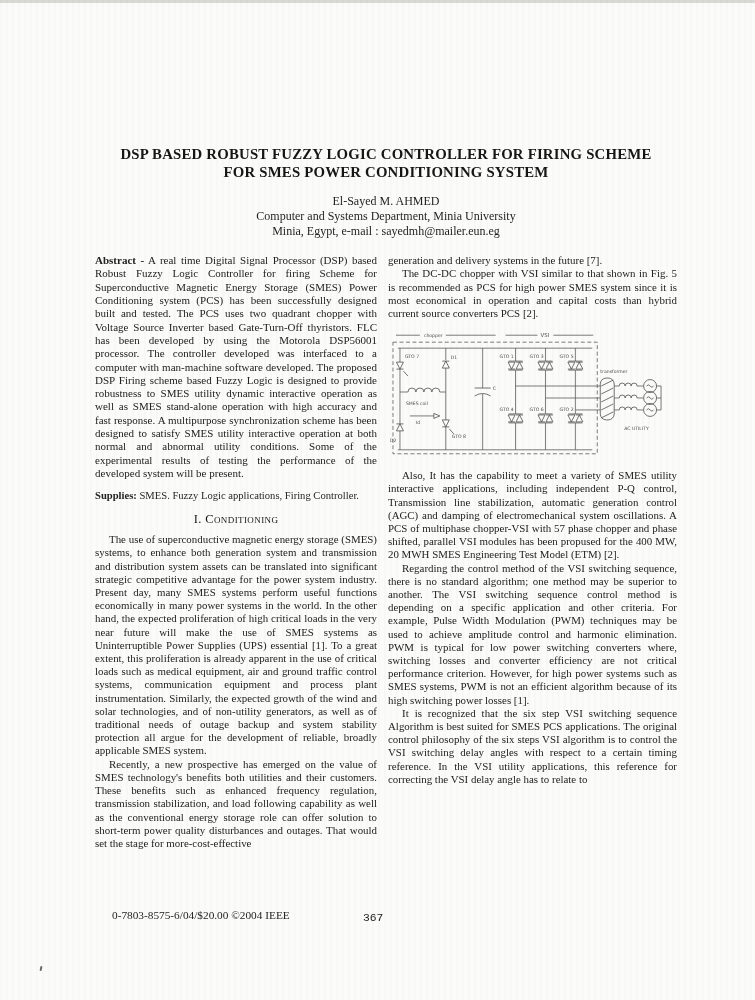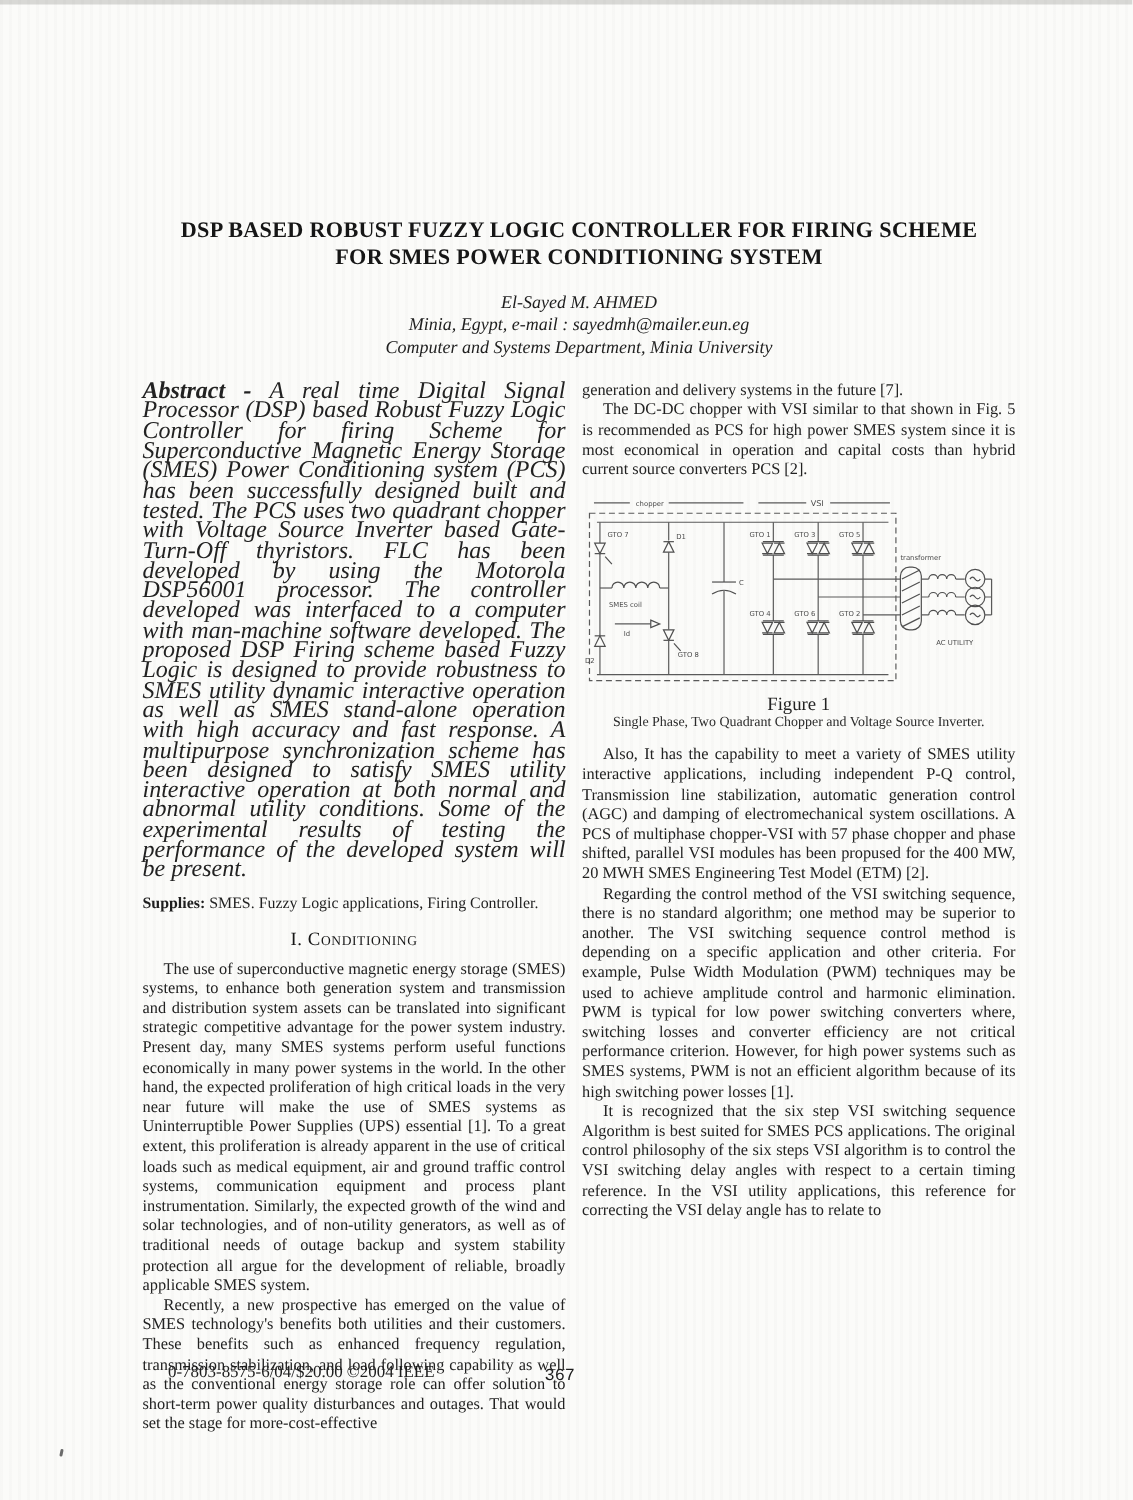--- a/index.html
+++ b/index.html
@@ -29,36 +29,36 @@
   .page {
     position: absolute; left: 95px; top: 0; width: 582px; height: 1000px; margin-top: 18px;
   }
   .title-block { padding-top: 128px; text-align: center; }
   h1.paper-title {
     margin: 0 auto; width: 560px;
     font-size: 14.8px; line-height: 17.6px;
     font-weight: bold; letter-spacing: 0.2px;
     color: #161616;
   }
-  .author-block { margin-top: 13px; font-style: italic; }
+  .author-block { margin-top: 13px; }
   .author-name { font-size: 12px; line-height: 15px; }
   .author-line { font-size: 12px; line-height: 15px; }
 
   .columns {
     margin-top: 15px;
     display: flex; gap: 11px;
     text-align: justify;
   }
   .col-left  { width: 287px; }
   .col-right { width: 289px; }
 
   p { margin: 0; }
   .abstract {
-    font-style: italic; font-weight: 500;
-    font-size: 16px; line-height: 13.3px;
+    font-weight: 500;
+    font-size: 11px; line-height: 13.3px;
     color: #222;
   }
   .abstract .ab-label { font-weight: bold; }
   .keywords { margin-top: 9px; font-size: 10.6px; line-height: 13px; }
   .keywords .kw-label { font-weight: bold; }
   h2.section-heading {
     margin: 10px 0 6px 0; text-align: center;
     font-size: 12.5px; font-weight: normal;
     font-variant: small-caps; letter-spacing: 0.4px;
     color: #161616;
@@ -97,22 +97,22 @@
 <div class="scan-top-edge"></div>
 <div class="scan-texture"></div>
 <div class="scan-artifact"></div>
 
 <div class="page">
 
   <header class="title-block">
     <h1 class="paper-title">DSP BASED ROBUST FUZZY LOGIC CONTROLLER FOR FIRING SCHEME FOR SMES POWER CONDITIONING SYSTEM</h1>
     <div class="author-block">
       <div class="author-name">El-Sayed M. AHMED</div>
+      <div class="author-line">Computer and Systems Department, Minia University</div>
       <div class="author-line">Minia, Egypt, e-mail : sayedmh@mailer.eun.eg</div>
-      <div class="author-line">Computer and Systems Department, Minia University</div>
     </div>
   </header>
 
   <div class="columns">
 
     <div class="col col-left">
       <p class="abstract">
         <span class="ab-label">Abstract -</span><span> A real time Digital Signal Processor (DSP) based Robust Fuzzy Logic Controller for firing Scheme for Superconductive Magnetic Energy Storage (SMES) Power Conditioning system (PCS) has been successfully designed built and tested. The PCS uses two quadrant chopper with Voltage Source Inverter based Gate-Turn-Off thyristors. FLC has been developed by using the Motorola DSP56001 processor. The controller developed was interfaced to a computer with man-machine software developed. The proposed DSP Firing scheme based Fuzzy Logic is designed to provide robustness to SMES utility dynamic interactive operation as well as SMES stand-alone operation with high accuracy and fast response. A multipurpose synchronization scheme has been designed to satisfy SMES utility interactive operation at both normal and abnormal utility conditions. Some of the experimental results of testing the performance of the developed system will be present.</span>
       </p>
       <p class="keywords">
@@ -263,24 +263,20 @@
           <circle class="dev" cx="263" cy="70" r="6.5"></circle>
           <path class="dev" d="M259.5,70 q1.75,-2.5 3.5,0 q1.75,2.5 3.5,0"></path>
           <circle class="dev" cx="263" cy="82" r="6.5"></circle>
           <path class="dev" d="M259.5,82 q1.75,-2.5 3.5,0 q1.75,2.5 3.5,0"></path>
           <line class="wire" x1="269.5" y1="58" x2="274" y2="58"></line>
           <line class="wire" x1="269.5" y1="70" x2="274" y2="70"></line>
           <line class="wire" x1="269.5" y1="82" x2="274" y2="82"></line>
           <line class="wire" x1="274" y1="58" x2="274" y2="82"></line>
           <text class="tiny" x="237" y="102">AC UTILITY</text>
         </svg>
-        <figcaption class="fig-caption">
-          <div class="fig-title">Figure 1</div>
-          <div class="fig-sub">Single Phase, Two Quadrant Chopper and Voltage Source Inverter.</div>
-        </figcaption>
       </figure>
 
       <p class="body indent after-fig">Also, It has the capability to meet a variety of SMES utility interactive applications, including independent P-Q control, Transmission line stabilization, automatic generation control (AGC) and damping of electromechanical system oscillations. A PCS of multiphase chopper-VSI with 57 phase chopper and phase shifted, parallel VSI modules has been propused for the 400 MW, 20 MWH SMES Engineering Test Model (ETM) [2].</p>
       <p class="body indent">Regarding the control method of the VSI switching sequence, there is no standard algorithm; one method may be superior to another. The VSI switching sequence control method is depending on a specific application and other criteria. For example, Pulse Width Modulation (PWM) techniques may be used to achieve amplitude control and harmonic elimination. PWM is typical for low power switching converters where, switching losses and converter efficiency are not critical performance criterion. However, for high power systems such as SMES systems, PWM is not an efficient algorithm because of its high switching power losses [1].</p>
       <p class="body indent">It is recognized that the six step VSI switching sequence Algorithm is best suited for SMES PCS applications. The original control philosophy of the six steps VSI algorithm is to control the VSI switching delay angles with respect to a certain timing reference. In the VSI utility applications, this reference for correcting the VSI delay angle has to relate to</p>
     </div>
   </div>
 
   <footer>
     <span class="copyright">0-7803-8575-6/04/$20.00 ©2004 IEEE</span>

